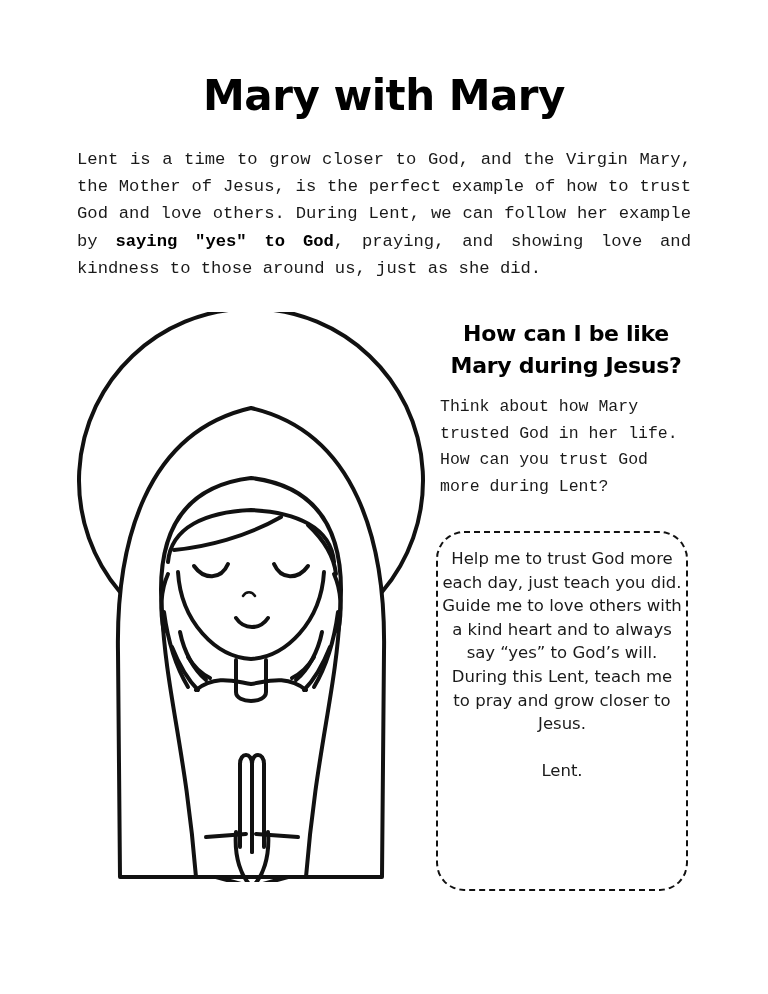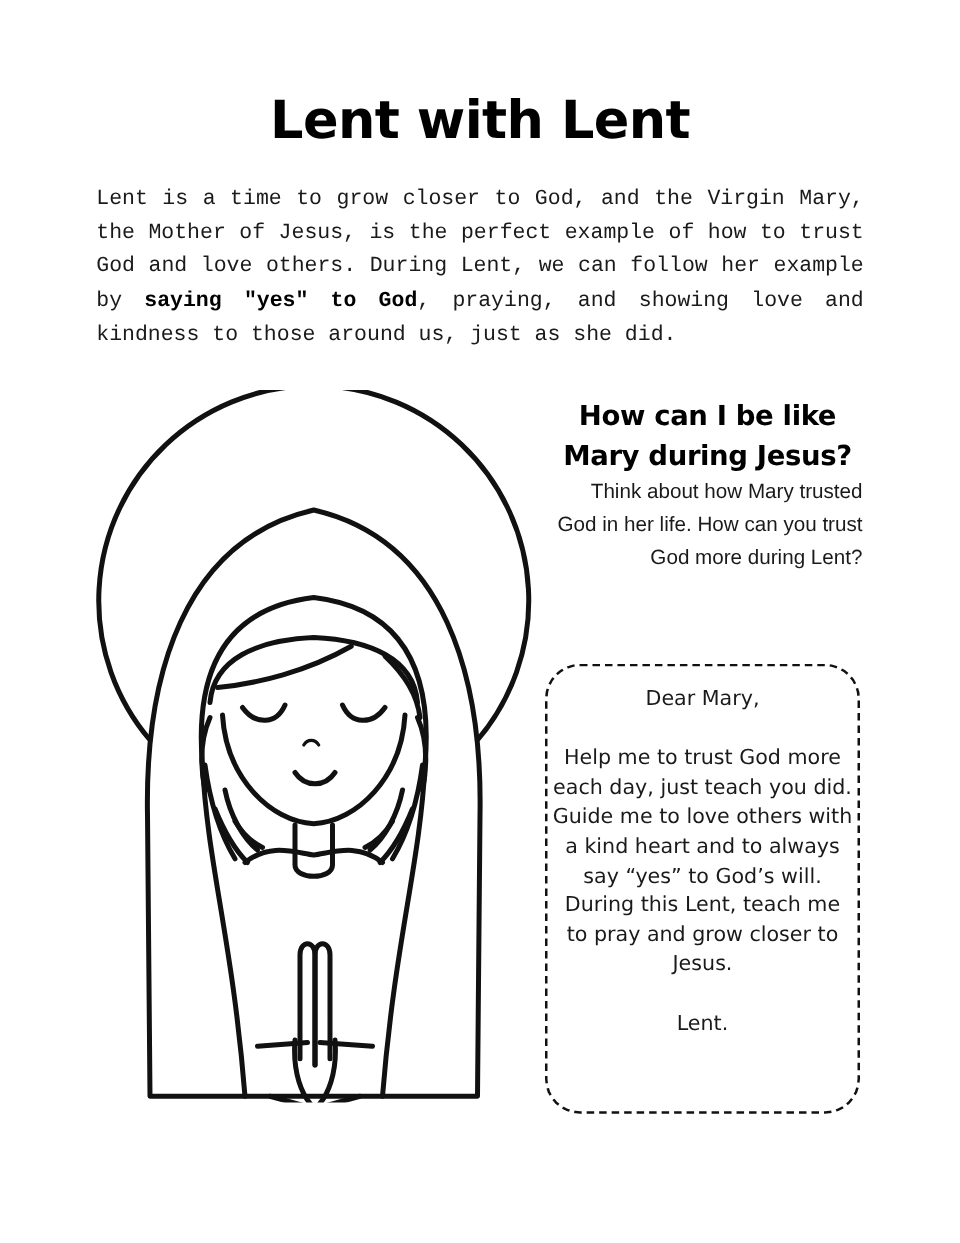--- a/index.html
+++ b/index.html
@@ -62,24 +62,24 @@
       font-weight: bold;
       font-size: 22px;
       line-height: 32px;
       color: #000;
       margin: 0;
       letter-spacing: -0.3px;
     }
     .side-prompt {
       position: absolute;
       left: 440px;
-      top: 380px;
+      top: 394px;
       width: 250px;
-      text-align: right;
-      font-family: Liberation Sans, sans-serif;
+      text-align: left;
+      font-family: Liberation Mono, monospace;
       font-size: 16.5px;
       line-height: 26.5px;
       color: #1a1a1a;
       margin: 0;
     }
     .prayer-card {
       position: absolute;
       left: 436px;
       top: 531px;
       width: 252px;
@@ -106,21 +106,21 @@
       margin-bottom: 23.6px !important;
     }
     .prayer-body {
       margin-bottom: 23.6px !important;
       padding: 0 4px;
     }
   </style>
 </head>
 <body>
 
-<h1 class="title">Lent with Lent</h1>
+<h1 class="title">Mary with Mary</h1>
 
 <p class="intro"><span>Lent is a time to grow closer to God, and the Virgin Mary, the Mother of Jesus, is the perfect example of how to trust God and love others. During Lent, we can follow her example by </span><span class="bold">saying "yes" to God</span><span>, praying, and showing love and kindness to those around us, just as she did.</span></p>
 
 <div class="illustration">
   <svg width="350" height="570" viewBox="0 0 350 570" fill="none" stroke="#111" stroke-width="4" stroke-linecap="round" stroke-linejoin="round">
 
     <path d="M 44 280 A 172 172 0 1 1 306 280"></path>
 
     <path d="M 44 565 L 42 340 C 40 230 70 120 175 96 C 280 120 310 230 308 340 L 306 565 Z"></path>
 
@@ -169,17 +169,16 @@
     <path d="M 140 565 L 176 575 L 212 565"></path>
   </svg>
 </div>
 
 <h2 class="side-heading">How can I be like Mary during Jesus?</h2>
 
 <p class="side-prompt">Think about how Mary trusted God in her life. How can you trust God more during Lent?</p>
 
 <div class="prayer-card">
   <div class="prayer-text">
-    <p class="prayer-greeting">Dear Mary,</p>
     <p class="prayer-body">Help me to trust God more each day, just teach you did. Guide me to love others with a kind heart and to always say “yes” to God’s will. During this Lent, teach me to pray and grow closer to Jesus.</p>
     <p class="prayer-closing">Lent.</p>
   </div>
 </div>
 
 </body></html>

